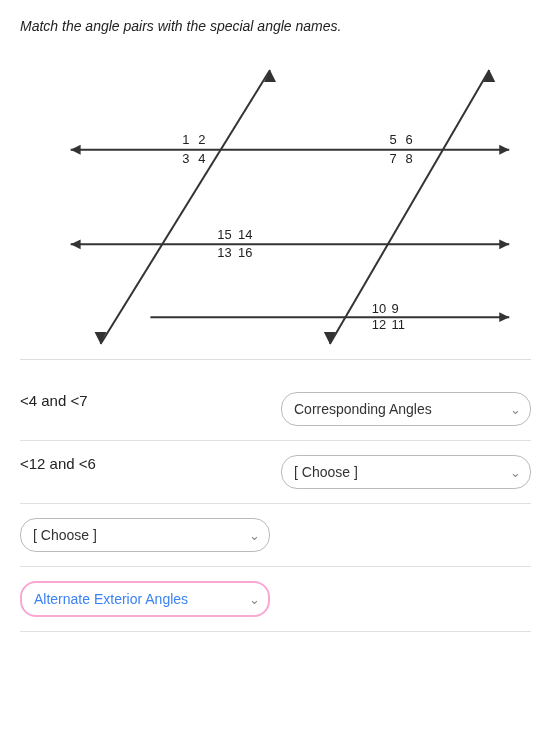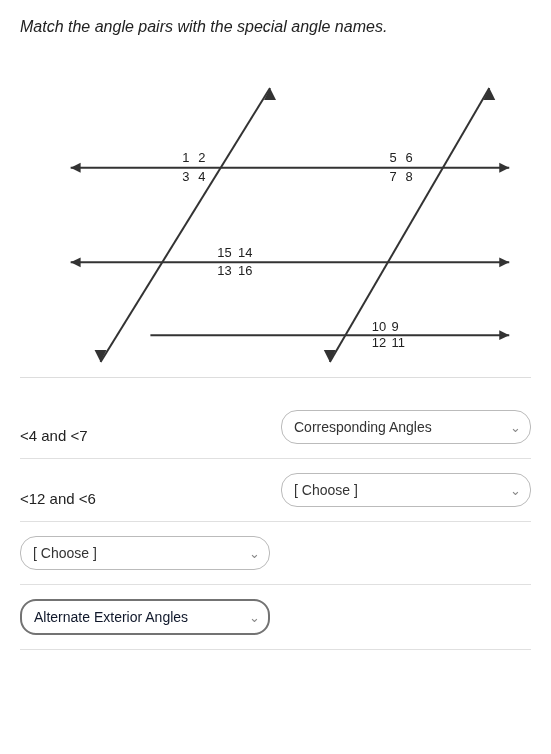--- a/index.html
+++ b/index.html
@@ -7,23 +7,23 @@
       font-family: Arial, sans-serif;
       background: #fff;
       width: 551px;
       min-height: 754px;
       overflow-x: hidden;
     }
     .page {
       padding: 18px 20px 20px 20px;
     }
     .instruction {
-      font-size: 16px;
+      font-size: 14px;
       color: #222;
-      margin-bottom: 32px;
+      margin-bottom: 16px;
       font-style: italic;
     }
     .diagram-container {
       width: 100%;
       height: 310px;
       position: relative;
       margin-bottom: 18px;
       background: #fff;
       border-bottom: 1px solid #ddd;
     }
@@ -31,21 +31,21 @@
       width: 100%;
       height: 100%;
     }
     .matching-section {
       display: flex;
       flex-direction: column;
       gap: 0px;
     }
     .match-row {
       display: flex;
-      align-items: flex-end;
+      align-items: flex-start;
       justify-content: space-between;
       padding: 14px 0 14px 0;
       border-bottom: 1px solid #e0e0e0;
     }
     .match-label {
       font-size: 15px;
       color: #222;
       min-width: 130px;
     }
     .match-select-wrapper {
@@ -59,22 +59,22 @@
       color: #333;
       background: #fff;
       border: 1px solid #bbb;
       border-radius: 16px;
       appearance: none;
       -webkit-appearance: none;
       cursor: pointer;
       outline: none;
     }
     .match-select.highlighted {
-      border: 2px solid #737373;
-      color: #0f172a;
+      border: 2px solid #f9a8d4;
+      color: #3b82f6;
     }
     .select-arrow {
       position: absolute;
       right: 10px;
       top: 50%;
       transform: translateY(-50%);
       pointer-events: none;
       color: #888;
       font-size: 13px;
     }

